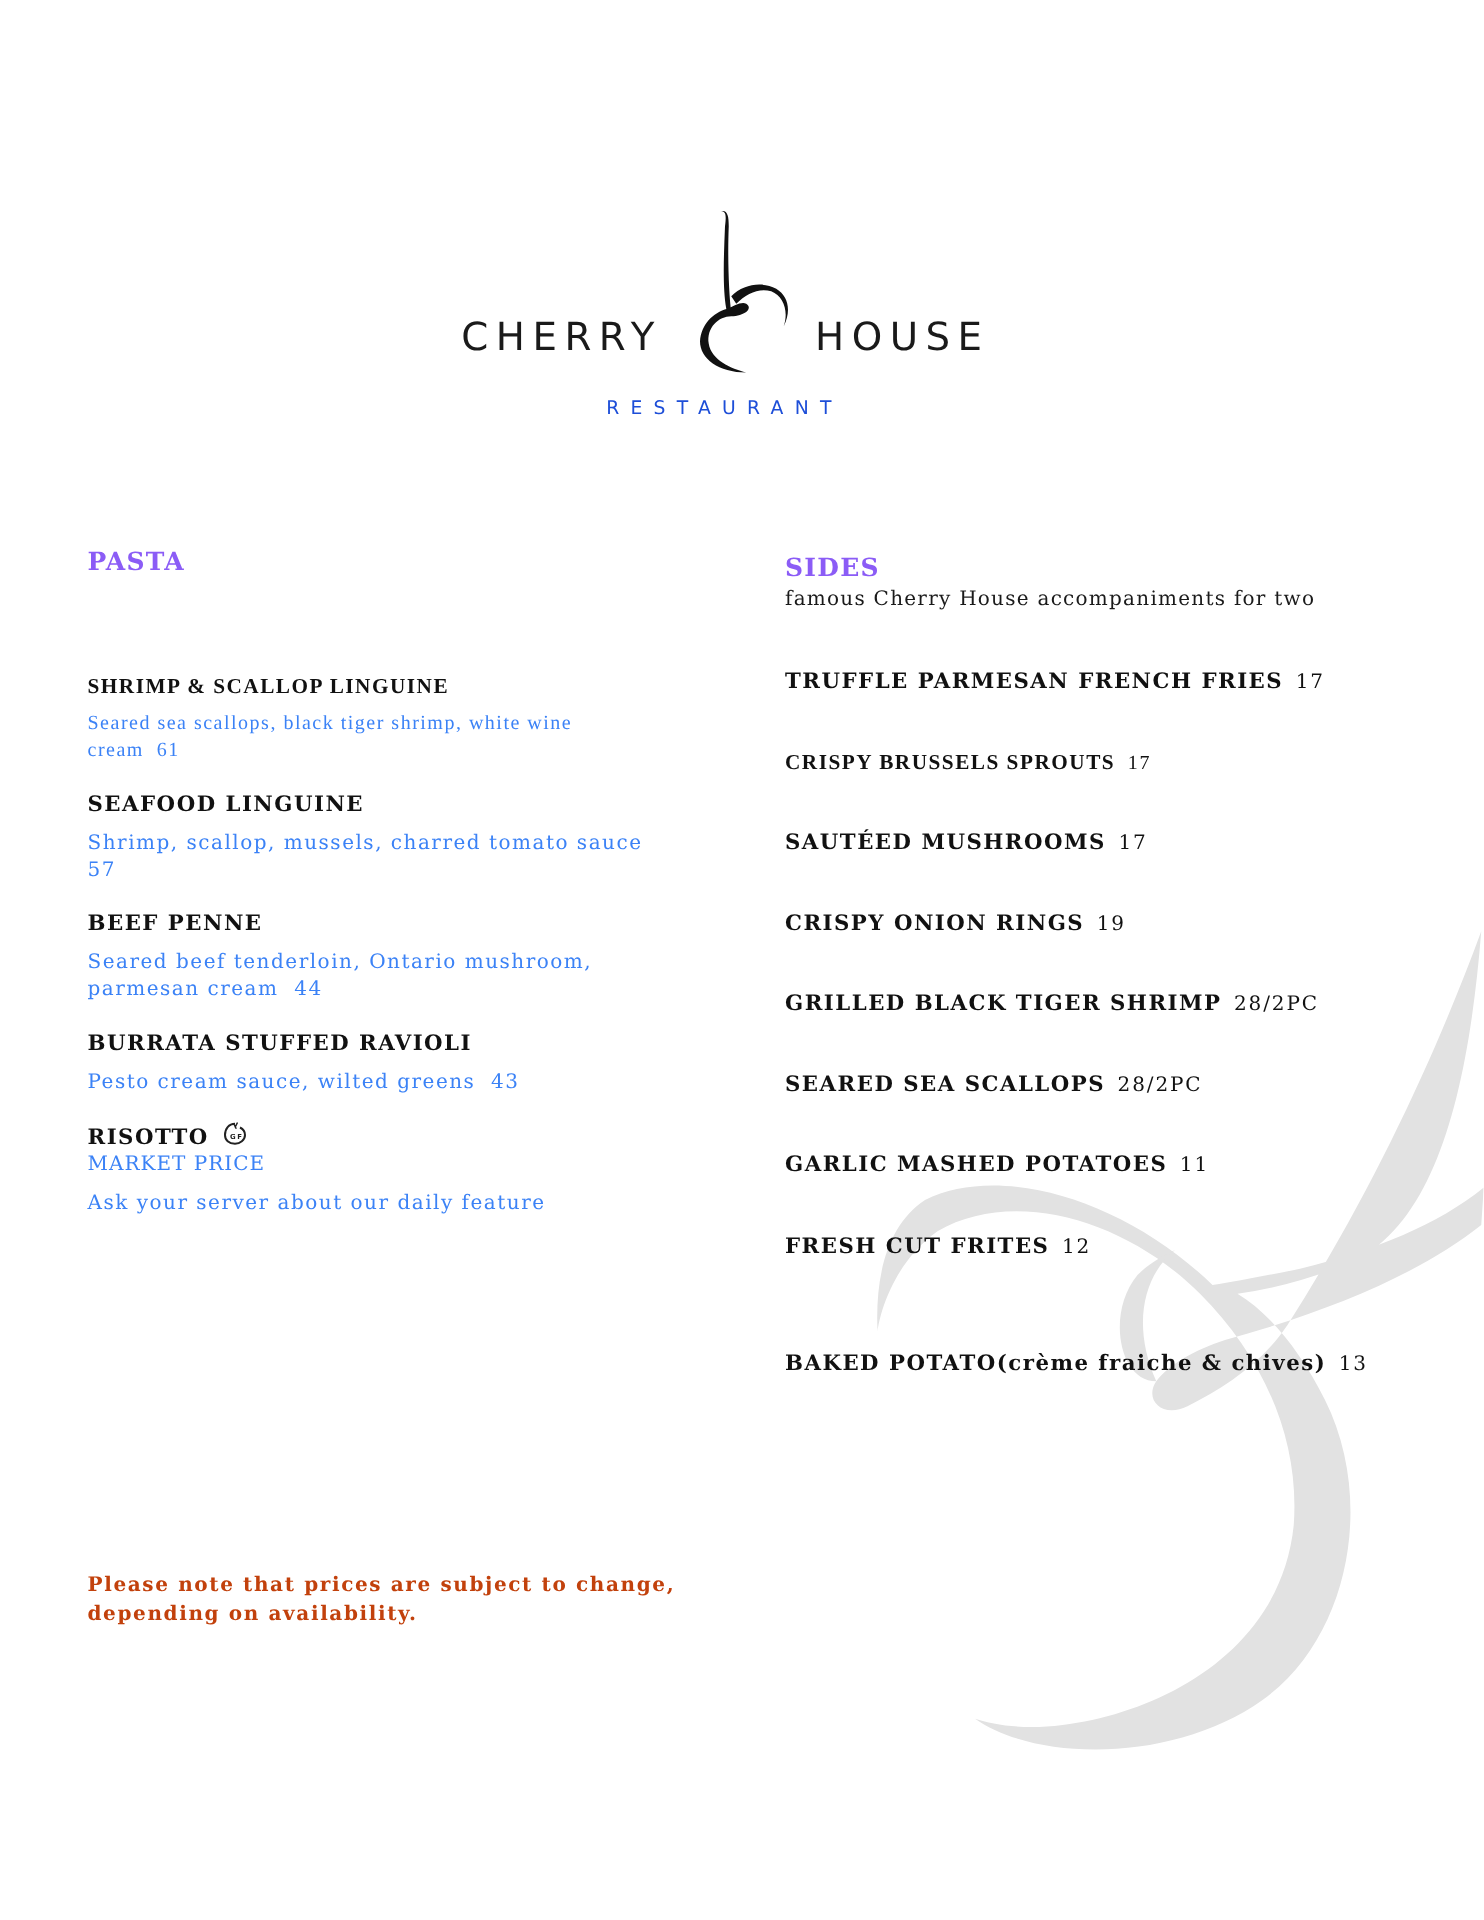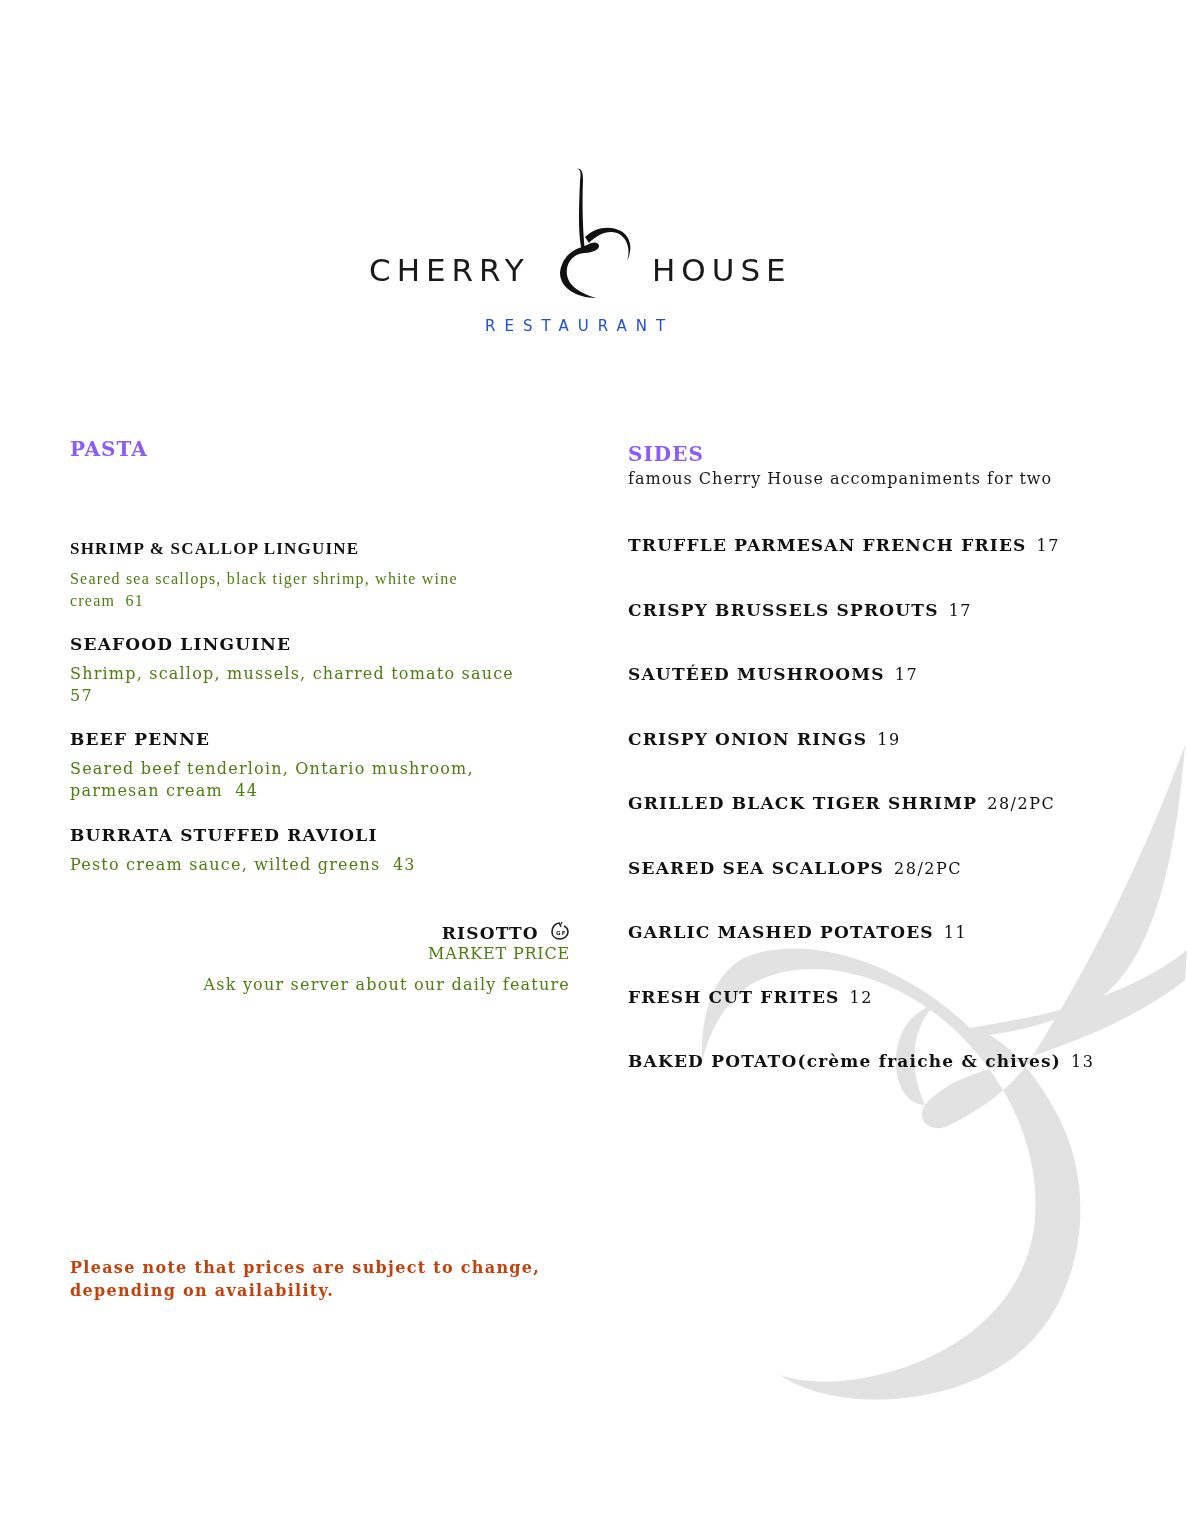--- a/index.html
+++ b/index.html
@@ -16,21 +16,21 @@
     .logo svg { position: absolute; left: 195px; top: 5px; }
 
     .col { position: absolute; }
     .col.left { left: 70px; top: 437px; width: 500px; }
     .col.right { left: 628px; top: 442px; width: 540px; }
 
     .section-title { font-weight: bold; font-size: 20px; letter-spacing: 1px; color: #8b5cf6; }
     .section-sub { font-size: 16px; letter-spacing: 1px; margin-top: 3px; color: #1a1a1a; }
 
     .dish-name { font-weight: bold; font-size: 17px; letter-spacing: 1.2px; color: #111; }
-    .dish-desc { font-size: 16px; letter-spacing: 1.2px; line-height: 22px; color: #4d7c0f; margin-top: 9px; }
+    .dish-desc { font-size: 16px; letter-spacing: 1.2px; line-height: 22px; color: #3b82f6; margin-top: 9px; }
 
     .pasta-item { position: absolute; left: 0; width: 500px; }
 
     .side-item { position: absolute; left: 0; white-space: nowrap; }
     .side-item .price { font-weight: normal; font-size: 16px; letter-spacing: 1.5px; margin-left: 10px; }
 
     .gf-icon { display: inline-block; vertical-align: -2px; margin-left: 4px; }
 
     .note { position: absolute; left: 70px; top: 1256px; width: 520px; font-weight: bold; font-size: 16px; letter-spacing: 1.3px; line-height: 23px; color: #c2410c; }
   </style>
@@ -69,60 +69,60 @@
   <div class="pasta-item" style="top:292px;">
     <div class="dish-name">BEEF PENNE</div>
     <div class="dish-desc" style="width:440px;">Seared beef tenderloin, Ontario mushroom, parmesan cream&nbsp;&nbsp;44</div>
   </div>
 
   <div class="pasta-item" style="top:388px;">
     <div class="dish-name">BURRATA STUFFED RAVIOLI</div>
     <div class="dish-desc">Pesto cream sauce, wilted greens&nbsp;&nbsp;43</div>
   </div>
 
-  <div class="pasta-item" style="top:484px;text-align:right;">
+  <div class="pasta-item" style="top:460px;">
     <div class="dish-name">
       <span>RISOTTO</span>
       <svg class="gf-icon" width="20" height="20" viewBox="0 0 20 20" xmlns="http://www.w3.org/2000/svg">
         <path d="M10 2 C5 2 2 6 2 11 C2 15 5 18 10 18 C14 18 18 15 18 11 C18 8 16 6 14 5" fill="none" stroke="#222" stroke-width="1.6"></path>
         <path d="M9 2 L11 6 M12 1 L10 5" stroke="#222" stroke-width="1.2"></path>
         <text x="6" y="14" font-family="DejaVu Sans, sans-serif" font-size="5.5" font-weight="bold" fill="#222">GF</text>
       </svg>
     </div>
     <div class="dish-desc" style="margin-top:0; letter-spacing:0.8px;">MARKET PRICE</div>
     <div class="dish-desc">Ask your server about our daily feature</div>
   </div>
 </div>
 
 <div class="col right">
   <div class="section-title">SIDES</div>
   <div class="section-sub">famous Cherry House accompaniments for two</div>
 
   <div class="side-item dish-name" style="top:93px;">
     <span>TRUFFLE PARMESAN FRENCH FRIES</span><span class="price">17</span>
   </div>
-  <div class="side-item dish-name" style="top:158px;">
+  <div class="side-item dish-name" style="top:158px;font-family:Liberation Serif, serif;">
     <span>CRISPY BRUSSELS SPROUTS</span><span class="price">17</span>
   </div>
   <div class="side-item dish-name" style="top:222px;">
     <span>SAUTÉED MUSHROOMS</span><span class="price">17</span>
   </div>
   <div class="side-item dish-name" style="top:287px;">
     <span>CRISPY ONION RINGS</span><span class="price">19</span>
   </div>
   <div class="side-item dish-name" style="top:351px;">
     <span>GRILLED BLACK TIGER SHRIMP</span><span class="price">28/2PC</span>
   </div>
   <div class="side-item dish-name" style="top:416px;">
     <span>SEARED SEA SCALLOPS</span><span class="price">28/2PC</span>
   </div>
   <div class="side-item dish-name" style="top:480px;">
     <span>GARLIC MASHED POTATOES</span><span class="price">11</span>
   </div>
   <div class="side-item dish-name" style="top:545px;">
     <span>FRESH CUT FRITES</span><span class="price">12</span>
   </div>
-  <div class="side-item dish-name" style="top:609px;">
+  <div class="side-item dish-name" style="top:639px;">
     <span>BAKED POTATO(crème fraiche &amp; chives)</span><span class="price">13</span>
   </div>
 </div>
 
 <div class="note">Please note that prices are subject to change, depending on availability.</div>
 
 </body></html>

